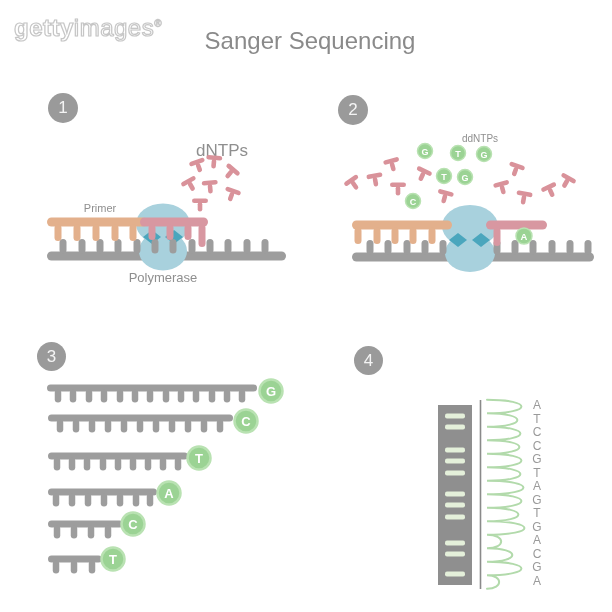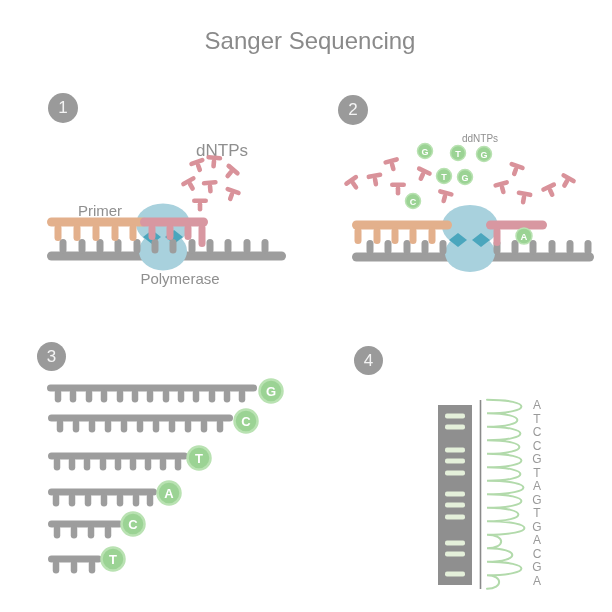--- a/index.html
+++ b/index.html
@@ -13,32 +13,33 @@
   .title{position:absolute;left:0;top:27px;width:620px;text-align:center;
          font-size:24px;color:#8a8a8a;}
   .badge{position:absolute;width:30px;height:30px;border-radius:50%;background:#9a9a9a;
          color:#f4f4f4;font-size:17px;display:flex;align-items:center;justify-content:center;}
   .badge1{left:48px;top:93px;}
   .badge2{left:338px;top:95px;}
   .badge3{left:37px;top:342px;width:29px;height:29px;}
   .badge4{left:354px;top:346px;width:29px;height:29px;}
   .lbl{position:absolute;color:#8f8f8f;text-align:center;}
   .lbl-dntps{left:196px;top:141px;width:52px;font-size:17px;}
-  .lbl-primer{left:75px;top:202px;width:50px;font-size:15px;}
-  .lbl-polymerase{left:140px;top:270px;width:80px;font-size:15px;}
+  .lbl-primer{left:75px;top:202px;width:50px;font-size:11px;}
+  .lbl-polymerase{left:123px;top:270px;width:80px;font-size:13px;}
   .lbl-ddntps{left:431px;top:133px;width:50px;font-size:10px;margin-left:24px;}
   #art{position:absolute;left:0;top:0;}
   .seq-col{position:absolute;left:529px;top:399px;width:16px;display:flex;flex-direction:column;}
   .seq-col span{height:13.5px;line-height:13.5px;text-align:center;font-size:12px;color:#9a9a9a;}
 </style>
 </head>
 <body>
 
 <div class="canvas">
 
+  <div class="watermark"><span class="wm-bold">getty</span><span>images</span><span class="wm-reg">®</span></div>
 
   <div class="title">Sanger Sequencing</div>
 
   <div class="badge badge1">1</div>
   <div class="badge badge2">2</div>
   <div class="badge badge3">3</div>
   <div class="badge badge4">4</div>
 
   <div class="lbl lbl-dntps">dNTPs</div>
   <div class="lbl lbl-primer">Primer</div>

